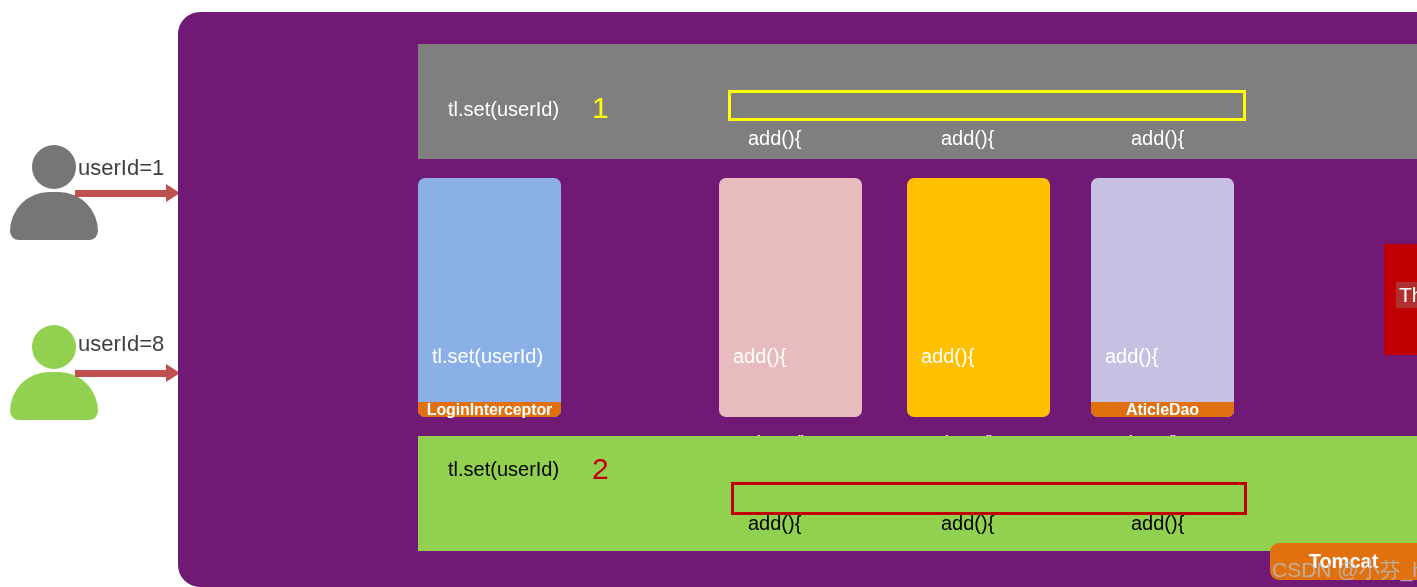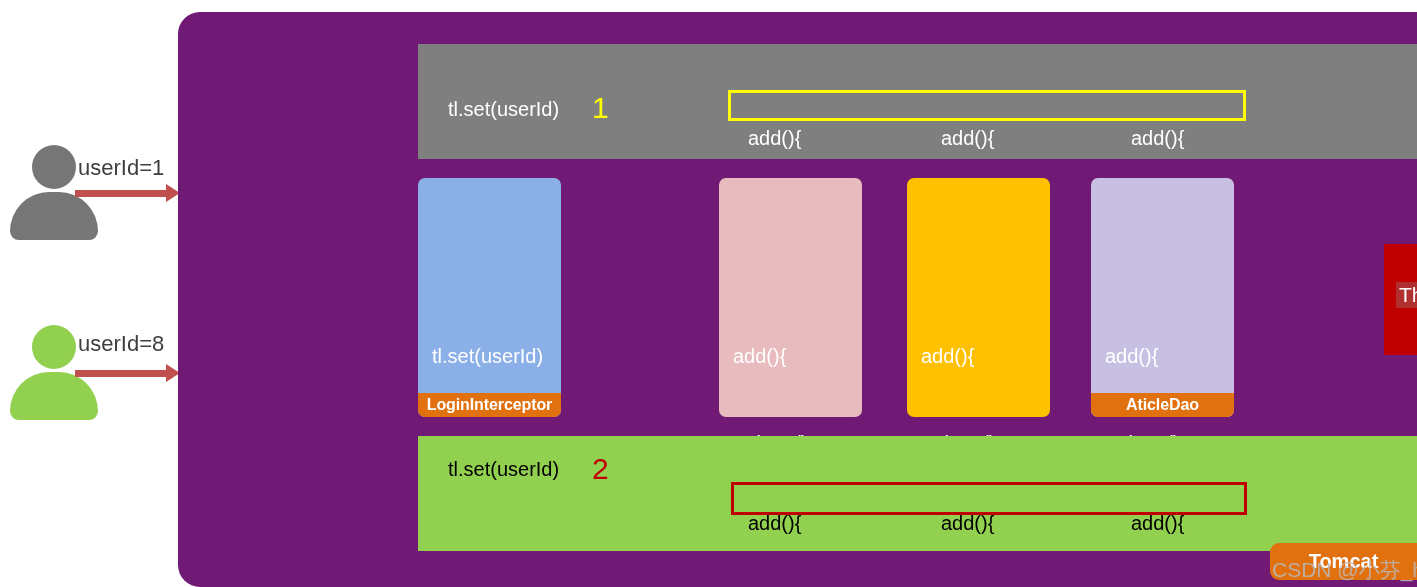--- a/index.html
+++ b/index.html
@@ -94,21 +94,21 @@
   }
   .component .code{
     position:absolute;left:14px;top:106px;
     font-size:20px;line-height:29px;
     color:#ffffff;
     white-space:pre;
   }
   .component .code .ln2{padding-left:18px;display:block;}
   .component .code .ln1,.component .code .ln3{display:block;}
   .comp-label{
-    position:absolute;left:0;bottom:0;width:100%;height:24px;
+    position:absolute;left:0;bottom:0;width:100%;height:15px;
     background:#e1700f;
     border-radius:0 0 7px 7px;
     color:#ffffff;font-weight:bold;font-size:16px;
     display:flex;align-items:center;justify-content:center;
     letter-spacing:-0.1px;
   }
 
   #comp-logininterceptor{left:240px;background:#8bb0e8;}
   #comp-articlecontroller{left:541px;background:#e8bcbe;}
   #comp-articleservice{left:729px;background:#ffc000;}

